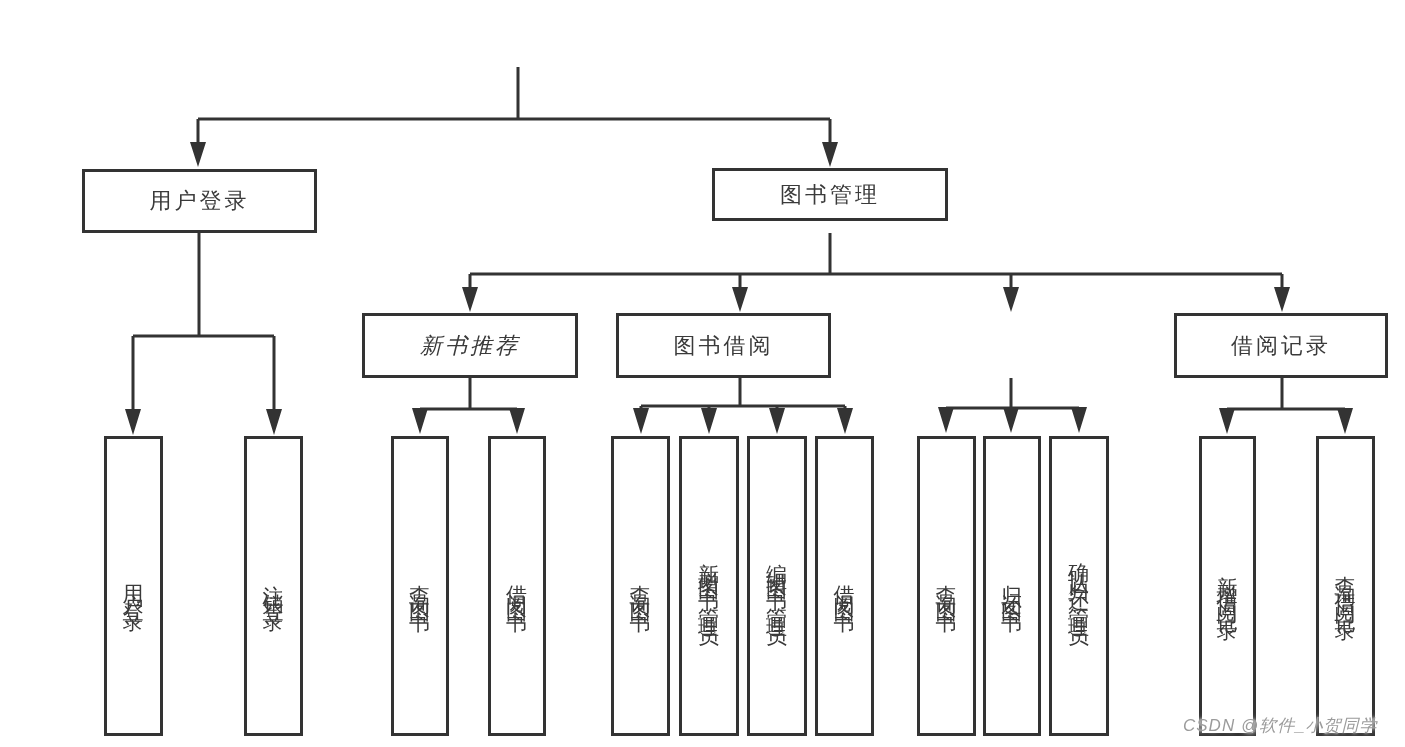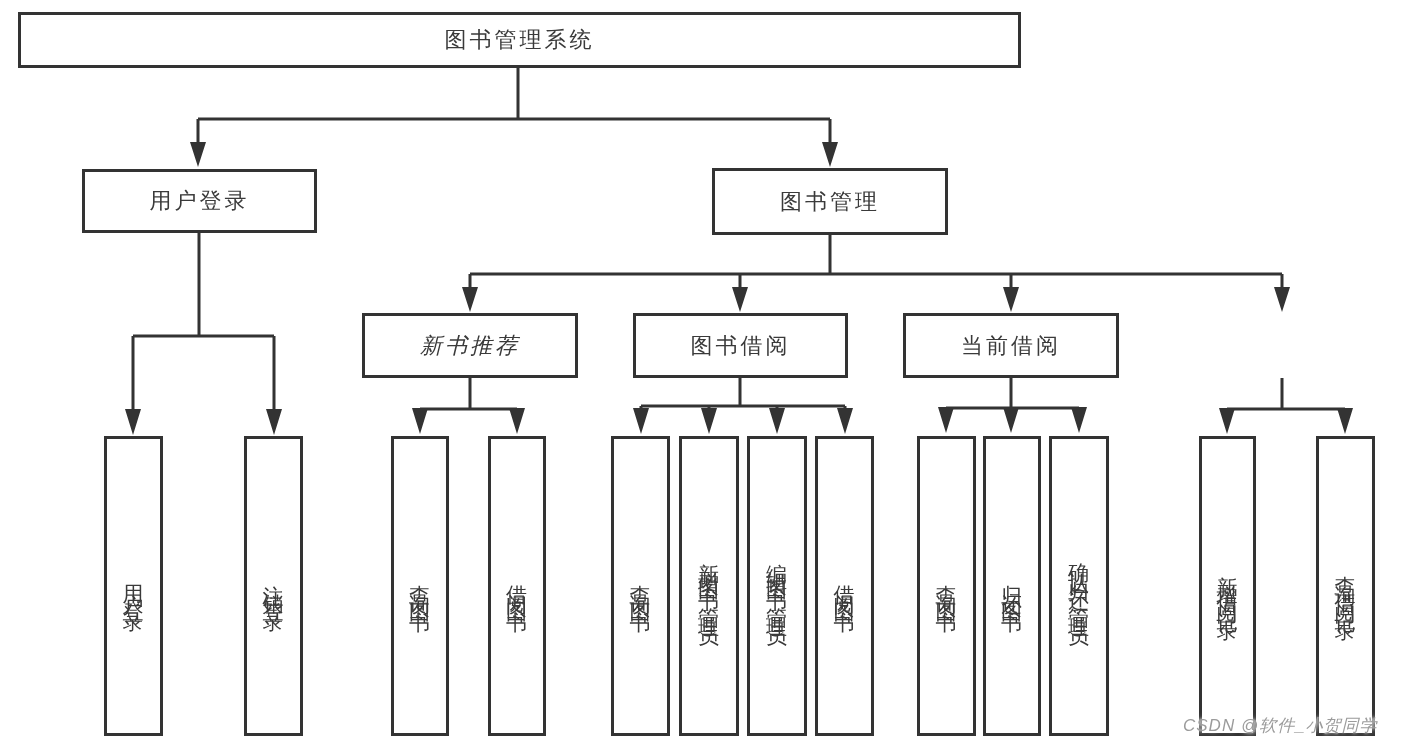--- a/index.html
+++ b/index.html
@@ -91,39 +91,36 @@
     <g>
       <path class="wire" d="M1011,378 V408 M946,408 H1079 M946,408 V416 M1011,408 V416 M1079,408 V416"></path>
       <path class="head" d="M938,407 h16 l-8,26 z M1003,407 h16 l-8,26 z M1071,407 h16 l-8,26 z"></path>
     </g>
     <g>
       <path class="wire" d="M1282,378 V409 M1227,409 H1345 M1227,409 V416 M1345,409 V416"></path>
       <path class="head" d="M1219,408 h16 l-8,26 z M1337,408 h16 l-8,26 z"></path>
     </g>
   </svg>
 
-  <div class="box" style="left:18px; top:12px; width:1003px; height:56px;">
-    <span class="h-label">图书管理系统</span>
-  </div>
 
   <div class="box" style="left:82px; top:169px; width:235px; height:64px;">
     <span class="h-label">用户登录</span>
   </div>
-  <div class="box" style="left:712px; top:168px; width:236px; height:67px;">
+  <div class="box" style="left:712px; top:168px; width:236px; height:53px;">
     <span class="h-label">图书管理</span>
   </div>
 
   <div class="box" style="left:362px; top:313px; width:216px; height:65px;font-style:italic;">
     <span class="h-label">新书推荐</span>
   </div>
-  <div class="box" style="left:633px; top:313px; width:215px; height:65px;">
+  <div class="box" style="left:616px; top:313px; width:215px; height:65px;">
     <span class="h-label">图书借阅</span>
   </div>
-  <div class="box" style="left:903px; top:313px; width:216px; height:65px;">
-    <span class="h-label">当前借阅</span>
+  <div class="box" style="left:1174px; top:313px; width:214px; height:65px;">
+    <span class="h-label">借阅记录</span>
   </div>
 
   <div class="box leaf" style="left:104px; width:59px;">
     <span class="v-label">用户登录</span>
   </div>
   <div class="box leaf" style="left:244px; width:59px;">
     <span class="v-label">注销登录</span>
   </div>
 
   <div class="box leaf" style="left:391px; width:58px;">

